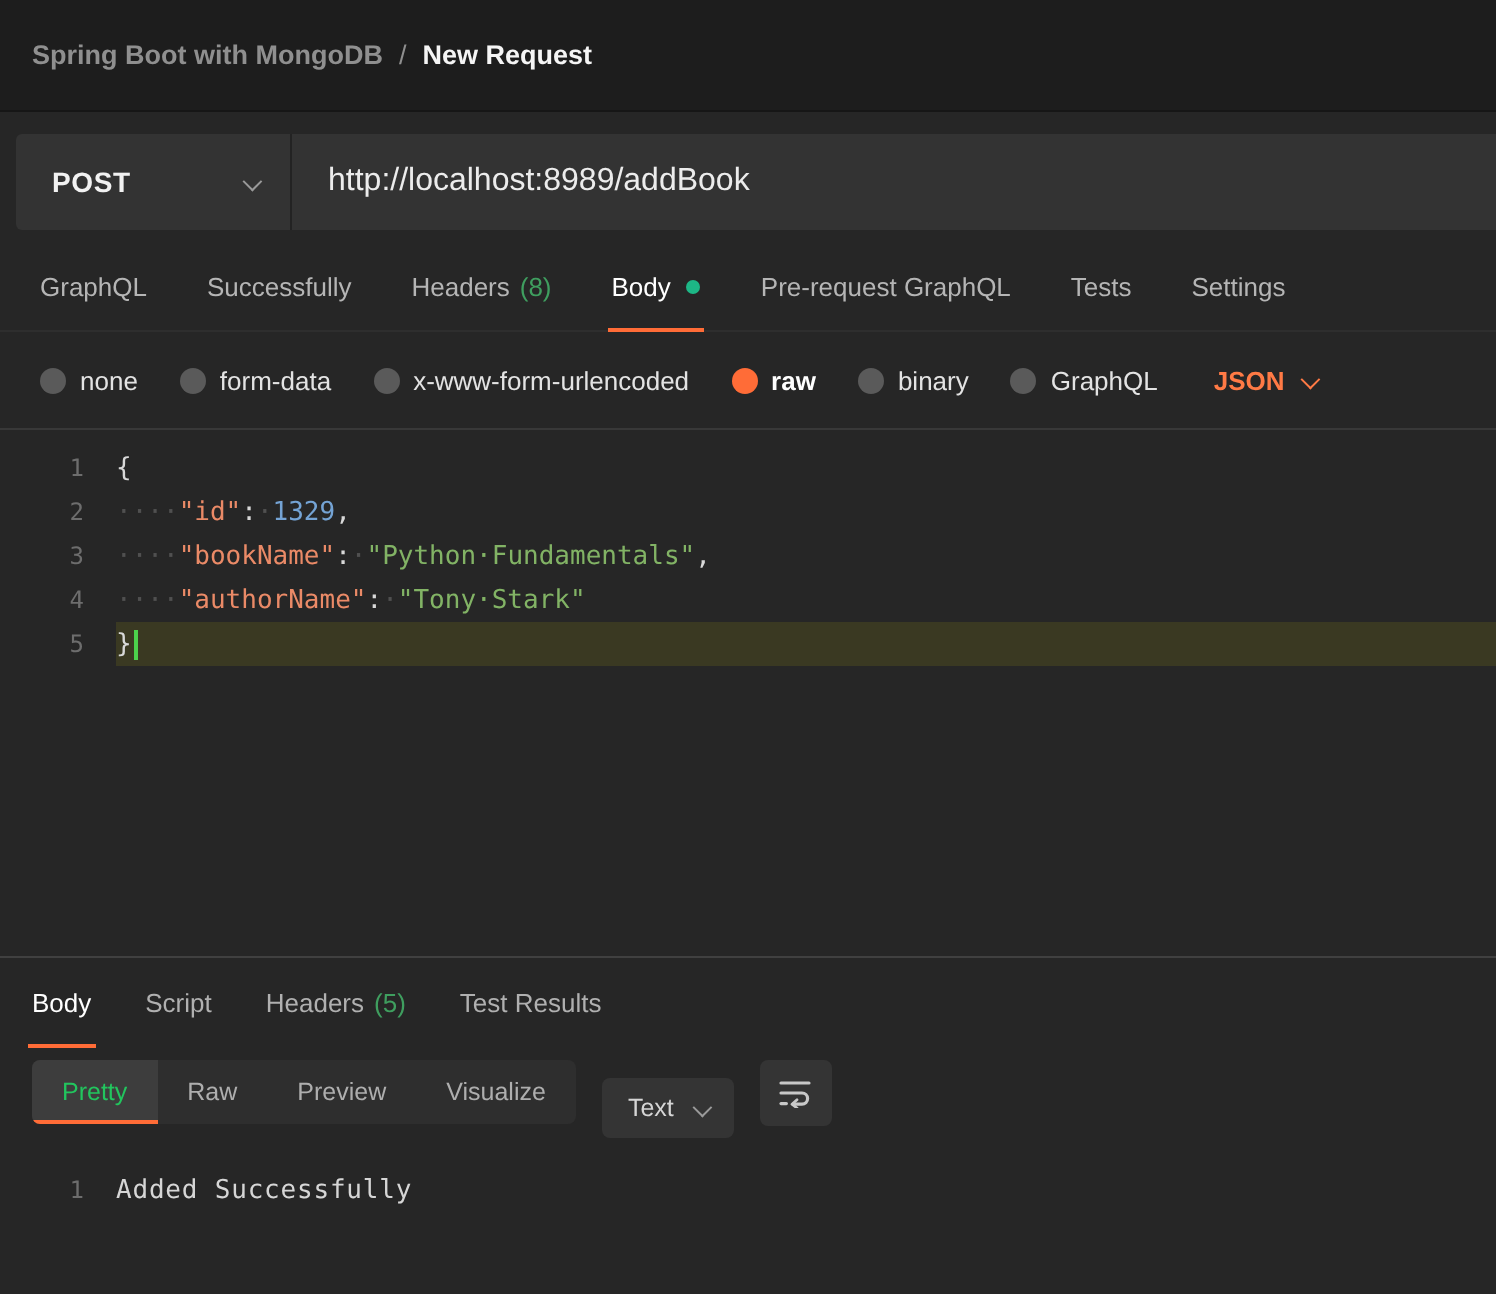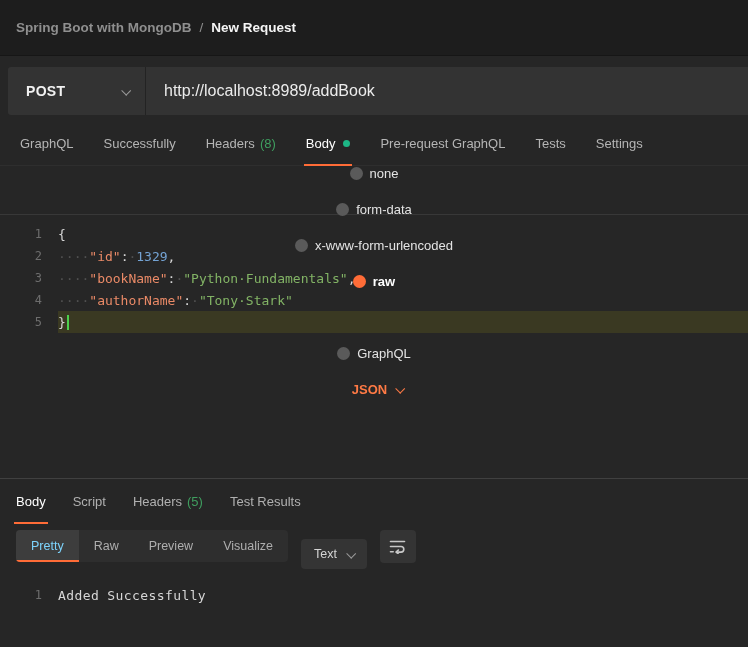--- a/index.html
+++ b/index.html
@@ -48,21 +48,20 @@
   .tab.active::after {
     content:""; position:absolute; left:-2px; right:-2px; bottom:-1px; height:2px; background:#ff6c37;
   }
   .tab .count { color:#3f9e5f; margin-left:5px; }
   .body-dot { width:7px; height:7px; border-radius:50%; background:#1db786; margin-left:8px; }
 
   
   .body-type-row {
     height:48px; display:flex; align-items:center; padding:0 20px; gap:21px;
     color:#e3e3e3;
-    flex-direction:column;
   }
   .bt-option { display:flex; align-items:center; gap:7px; cursor:pointer; white-space:nowrap; }
   .radio { width:13px; height:13px; border-radius:50%; background:#5a5a5a; flex-shrink:0; }
   .radio.sel { background:#ff6c37; }
   .bt-option.sel-label { font-weight:700; color:#fff; }
   .lang-select {
     margin-left:7px; display:flex; align-items:center; gap:9px;
     color:#ff7a45; font-weight:600; cursor:pointer;
   }
 
@@ -88,21 +87,21 @@
   
   .response { border-top:1px solid #404040; }
   .resp-tabs {
     height:44px; display:flex; align-items:stretch; padding:0 16px; gap:27px; color:#b0b0b0;
   }
   .resp-toolbar { height:46px; display:flex; align-items:center; padding:0 16px; gap:13px; }
   .view-group { display:flex; background:#2e2e2e; border-radius:4px; overflow:hidden; }
   .view-btn {
     position:relative; padding:9px 15px; font-size:12.5px; color:#aeaeae; cursor:pointer; white-space:nowrap;
   }
-  .view-btn.active { background:#3d3d3d; color:#7dd3fc; }
+  .view-btn.active { background:#3d3d3d; color:#22c55e; }
   .view-btn.active::after { content:""; position:absolute; left:0; right:0; bottom:0; height:2px; background:#ff6c37; }
   .text-dd {
     display:flex; align-items:center; gap:10px; background:#343434; border-radius:4px;
     padding:8px 13px; color:#d5d5d5; font-size:12.5px; cursor:pointer;margin-top:16px;
   }
   .icon-btn {
     width:36px; height:33px; background:#343434; border-radius:4px;
     display:flex; align-items:center; justify-content:center; cursor:pointer;
   }
   .resp-content { padding-top:15px; font-family:"DejaVu Sans Mono", monospace; font-size:13px; }

